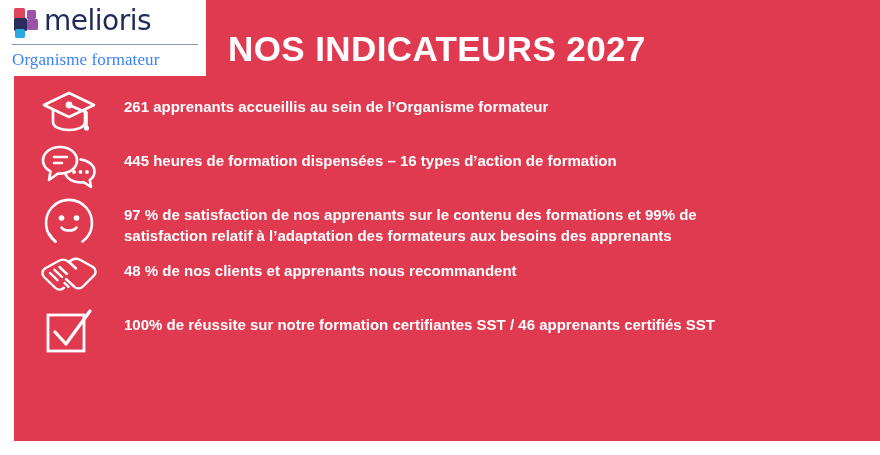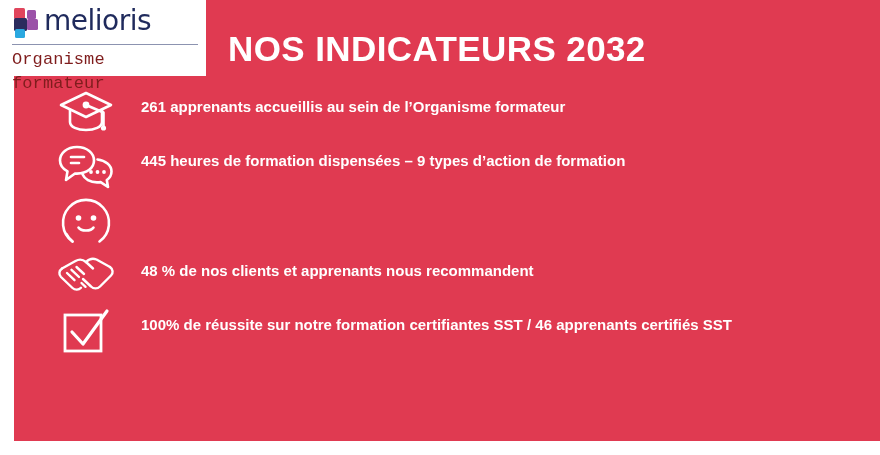--- a/index.html
+++ b/index.html
@@ -69,24 +69,24 @@
     left: 2px;
     top: 40px;
     width: 186px;
     height: 1px;
     background: #8c93b0;
   }
   .logo-tagline {
     position: absolute;
     left: 2px;
     top: 44px;
-    font-family: Liberation Mono, monospace;
+    font-family: Liberation Serif, serif;
     font-size: 17px;
     font-weight: 400;
-    color: #7f1d1d;
+    color: #3b82f6;
     letter-spacing: 0.1px;
     line-height: 24px;
   }
 
   
   .poster-title {
     position: absolute;
     left: 228px;
     top: 28px;
     font-size: 35px;
@@ -98,21 +98,20 @@
     z-index: 4;
   }
 
   
   .indicator-list {
     position: absolute;
     left: 14px;
     top: 86px;
     width: 760px;
     z-index: 3;
-    padding-left: 17px;
   }
   .indicator-row {
     position: relative;
     display: flex;
     align-items: flex-start;
     min-height: 54px;
   }
   .indicator-icon {
     position: relative;
     flex: 0 0 110px;
@@ -149,21 +148,21 @@
           <rect x="13" y="11" width="11" height="11" rx="1.5" fill="#9b52a8"></rect>
           <rect x="1" y="21" width="10" height="9" rx="1.5" fill="#2aa8e0"></rect>
         </svg>
       </div>
       <div class="logo-wordmark">melioris</div>
       <div class="logo-rule"></div>
       <div class="logo-tagline">Organisme formateur</div>
     </div>
   </div>
 
-  <div class="poster-title">NOS INDICATEURS 2032</div>
+  <div class="poster-title">NOS INDICATEURS 2027</div>
 
   <div class="indicator-list">
 
     <div class="indicator-row">
       <div class="indicator-icon">
         <svg width="58" height="48" viewBox="0 0 58 48">
           <g fill="none" stroke="#ffffff" stroke-width="2.6" stroke-linecap="round" stroke-linejoin="round">
             <path d="M29 5 L54 17 L29 29 L4 17 Z"></path>
             <path d="M13 22 L13 34 C13 39 20.5 42 29 42 C37.5 42 45 39 45 34 L45 22"></path>
             <path d="M29 17 L46.5 24.5 L46.5 38"></path>
@@ -182,35 +181,36 @@
             <path d="M20 5 C10 5 3 11 3 18.5 C3 23 6 27 10.5 29.3 L9 38 L18 31.5 C18.7 31.6 19.3 31.6 20 31.6 C30 31.6 37 25.9 37 18.5 C37 11 30 5 20 5 Z"></path>
             <path d="M14 15 L27 15"></path>
             <path d="M14 21 L22 21"></path>
             <path d="M40.5 17.5 C48.5 18.3 54.5 23.3 54.5 29.4 C54.5 32.8 52.7 35.9 49.8 38 L51 45 L43.6 40.1 C42.4 40.3 41.2 40.4 40 40.4 C33.2 40.4 27.4 37 25.5 32.3"></path>
           </g>
           <circle cx="34" cy="30" r="1.9" fill="#ffffff"></circle>
           <circle cx="40.5" cy="30" r="1.9" fill="#ffffff"></circle>
           <circle cx="47" cy="30" r="1.9" fill="#ffffff"></circle>
         </svg>
       </div>
-      <div class="indicator-text">445 heures de formation dispensées – 9 types d’action de formation</div>
+      <div class="indicator-text">445 heures de formation dispensées – 16 types d’action de formation</div>
     </div>
 
     <div class="indicator-row">
       <div class="indicator-icon">
         <svg width="54" height="54" viewBox="0 0 54 54">
           <g fill="none" stroke="#ffffff" stroke-width="2.6" stroke-linecap="round" stroke-linejoin="round">
             <path d="M13.5 45.5 A23 23 0 1 1 40.5 45.5"></path>
             <path d="M13.5 45.5 A23 23 0 0 1 7.5 38"></path>
             <path d="M19.5 31.5 C22 35.5 32 35.5 34.5 31.5"></path>
           </g>
           <circle cx="19.5" cy="22" r="2.8" fill="#ffffff"></circle>
           <circle cx="34.5" cy="22" r="2.8" fill="#ffffff"></circle>
         </svg>
       </div>
+      <div class="indicator-text">97 % de satisfaction de nos apprenants sur le contenu des formations et 99% de satisfaction relatif à l’adaptation des formateurs aux besoins des apprenants</div>
     </div>
 
     <div class="indicator-row">
       <div class="indicator-icon">
         <svg width="62" height="44" viewBox="0 0 62 44">
           <g fill="none" stroke="#ffffff" stroke-width="2.4" stroke-linecap="round" stroke-linejoin="round">
             <path d="M31 10 C34 7 38 6 41.5 7.5 L55 15"></path>
             <path d="M31 10 C28 7.5 24 7 20.5 9 L7 16.5"></path>
             <path d="M7 16.5 C4 18.5 3.5 22.5 6 25 L17.5 36 C20 38.3 23.8 38.2 26 35.8"></path>
             <path d="M55 15 C58 17 58.5 21 56 23.5 L45 34.5 C42.5 37 38.5 37 36 34.5 L28 27"></path>

